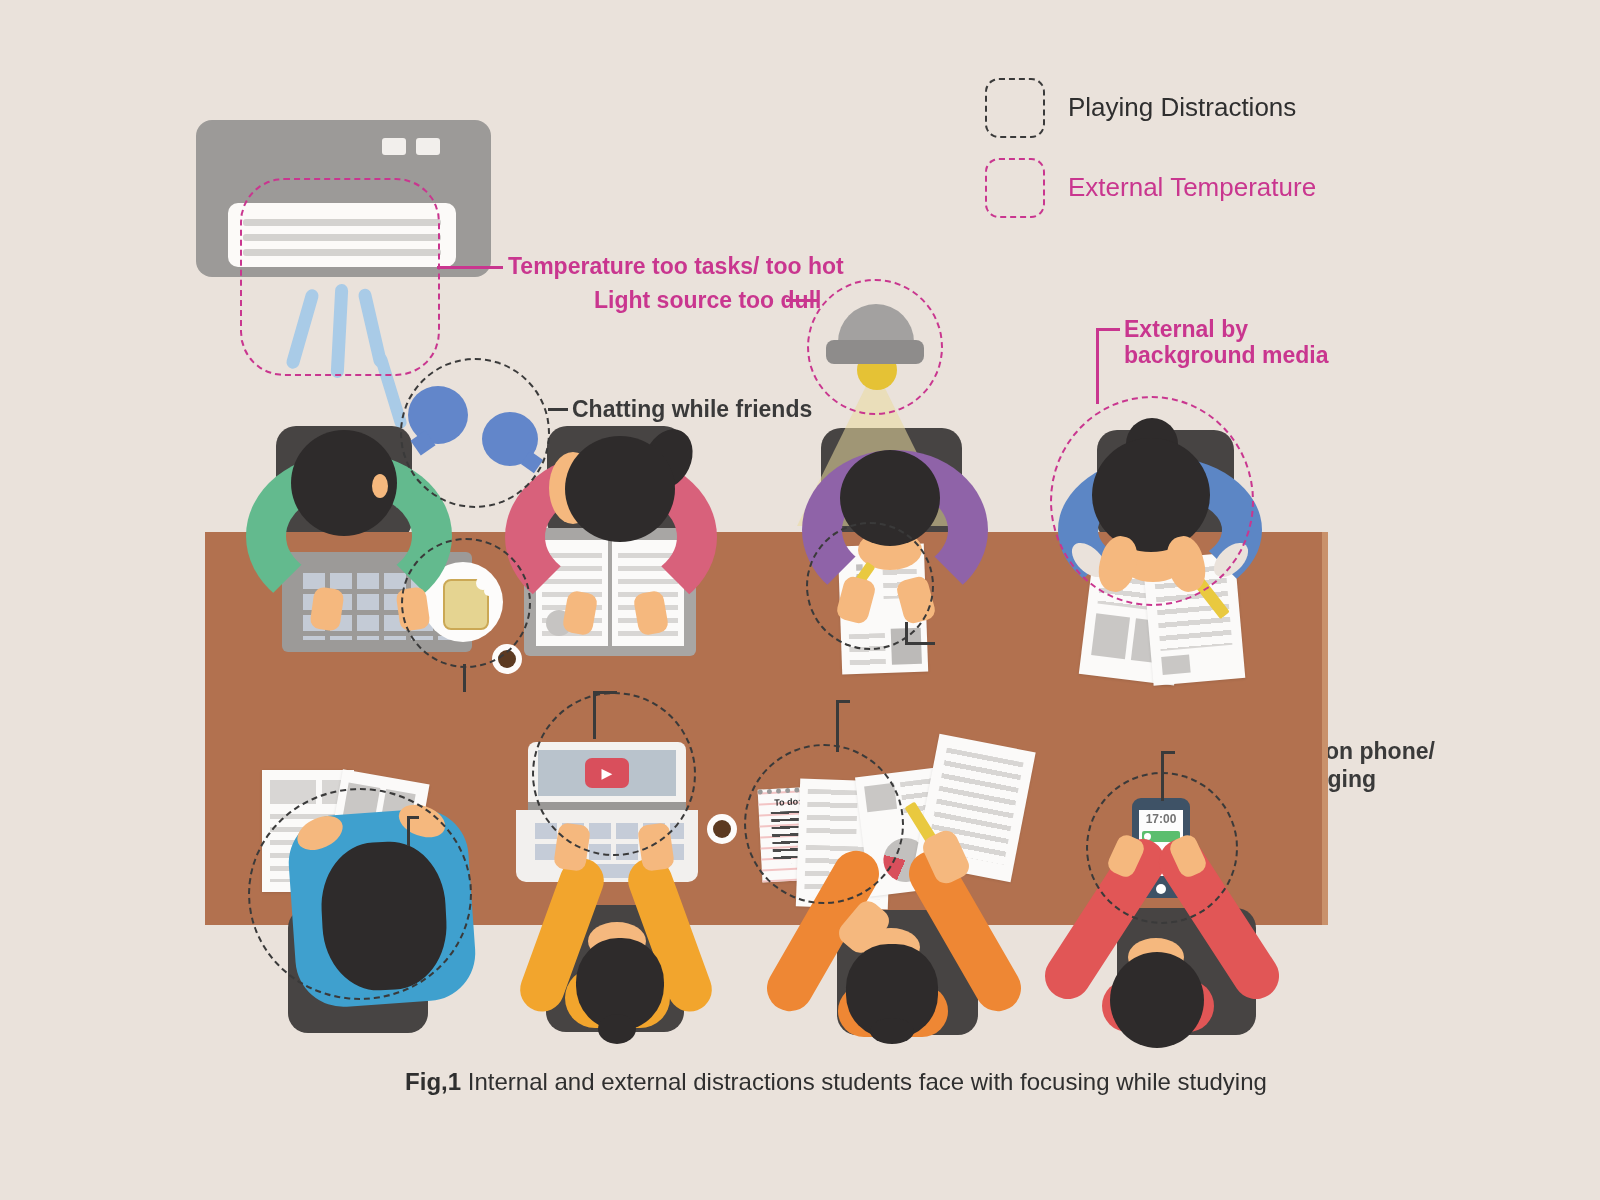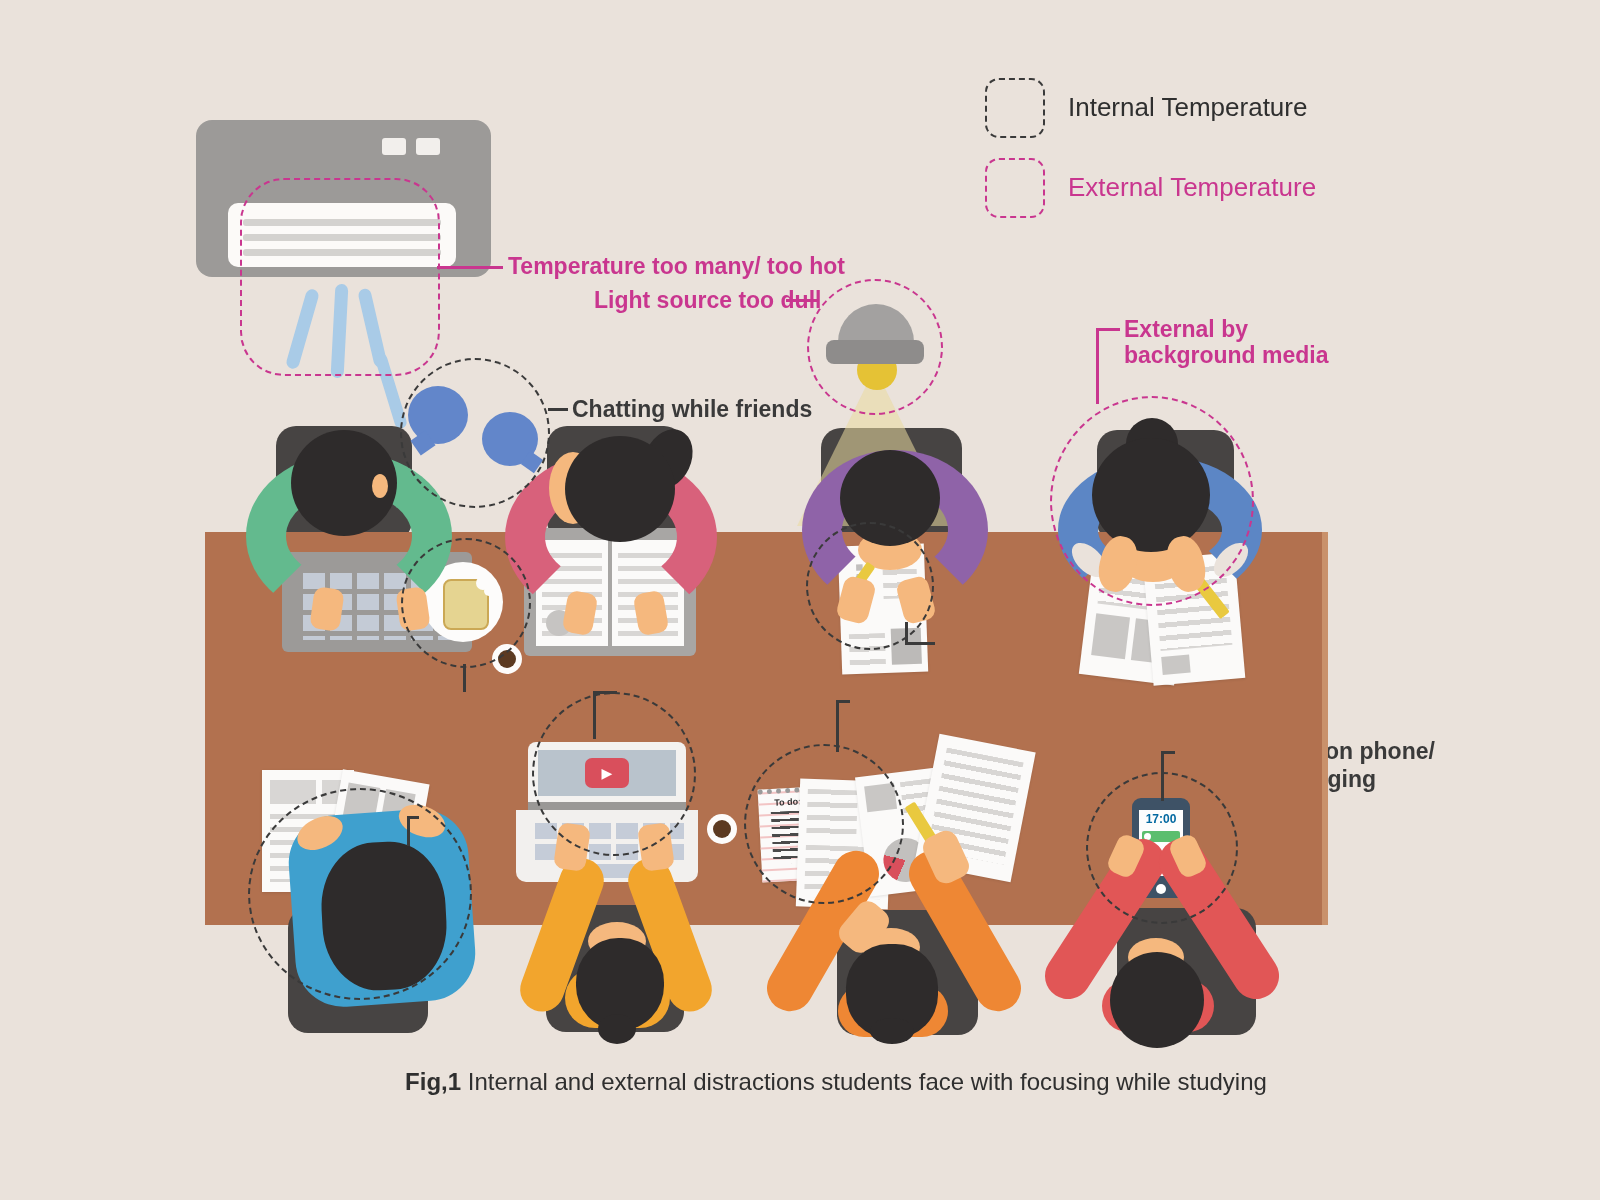--- a/index.html
+++ b/index.html
@@ -24,40 +24,40 @@
   .hair{background:#2E2B2B;}
   .chair{background:#474443;border-radius:20px;}
   .caption{font-size:24px;color:#2F2F2F;font-weight:500;}
 </style>
 </head>
 <body>
 
 <div id="canvas">
 
   <div class="abs dash-int" style="left:985px;top:78px;width:56px;height:56px;border-radius:14px;"></div>
-  <div class="abs legend-lbl" style="left:1068px;top:92px;">Internal Temperature</div>
+  <div class="abs legend-lbl" style="left:1068px;top:92px;">Playing Distractions</div>
   <div class="abs dash-ext" style="left:985px;top:158px;width:56px;height:56px;border-radius:14px;"></div>
   <div class="abs legend-lbl" style="left:1068px;top:172px;color:#C9368F;">External Temperature</div>
 
   <div class="abs" style="left:196px;top:120px;width:295px;height:157px;background:#9C9A98;border-radius:16px;z-index:1;"></div>
   <div class="abs" style="left:382px;top:138px;width:24px;height:17px;background:#F2EFEC;border-radius:3px;z-index:2;"></div>
   <div class="abs" style="left:416px;top:138px;width:24px;height:17px;background:#F2EFEC;border-radius:3px;z-index:2;"></div>
   <div class="abs" style="left:228px;top:203px;width:228px;height:64px;background:#FCFAF8;border-radius:10px;z-index:2;"></div>
   <div class="abs" style="left:243px;top:219px;width:198px;height:7px;background:#D4D2CF;border-radius:3px;z-index:3;"></div>
   <div class="abs" style="left:243px;top:234px;width:198px;height:7px;background:#D4D2CF;border-radius:3px;z-index:3;"></div>
   <div class="abs" style="left:243px;top:249px;width:198px;height:7px;background:#D4D2CF;border-radius:3px;z-index:3;"></div>
 
   <div class="abs" style="left:296px;top:288px;width:13px;height:82px;background:#A9CBE7;border-radius:7px;transform:rotate(16deg);z-index:1;"></div>
   <div class="abs" style="left:333px;top:284px;width:13px;height:94px;background:#A9CBE7;border-radius:7px;transform:rotate(3deg);z-index:1;"></div>
   <div class="abs" style="left:366px;top:288px;width:13px;height:80px;background:#A9CBE7;border-radius:7px;transform:rotate(-13deg);z-index:1;"></div>
   <div class="abs" style="left:385px;top:352px;width:12px;height:78px;background:#A9CBE7;border-radius:7px;transform:rotate(-17deg);z-index:1;"></div>
 
   <div class="abs dash-ext" style="left:240px;top:178px;width:196px;height:194px;border-radius:44px;z-index:9;"></div>
   <div class="abs line pink" style="left:437px;top:266px;width:66px;height:2.5px;z-index:9;"></div>
-  <div class="abs lbl pink" style="left:508px;top:253px;">Temperature too many/ too hot</div>
+  <div class="abs lbl pink" style="left:508px;top:253px;">Temperature too tasks/ too hot</div>
 
   <div class="abs lbl pink" style="left:594px;top:287px;">Light source too dull</div>
   <div class="abs line pink" style="left:786px;top:299px;width:32px;height:2.5px;z-index:9;"></div>
   <div class="abs" style="left:797px;top:368px;width:156px;height:158px;background:rgba(233,218,158,0.55);clip-path:polygon(50% 0,0 100%,100% 100%);z-index:3;"></div>
   <div class="abs" style="left:857px;top:350px;width:40px;height:40px;background:#E5C235;border-radius:50%;z-index:4;"></div>
   <div class="abs" style="left:838px;top:304px;width:76px;height:40px;background:#A3A1A0;border-radius:76px 76px 0 0;z-index:4;"></div>
   <div class="abs" style="left:826px;top:340px;width:98px;height:24px;background:#8E8C8B;border-radius:8px;z-index:5;"></div>
   <div class="abs dash-ext" style="left:807px;top:279px;width:132px;height:132px;z-index:9;"></div>
 
   <div class="abs line pink" style="left:1096px;top:328px;width:24px;height:2.5px;z-index:9;"></div>
@@ -171,21 +171,21 @@
   </div>
   <div class="abs" style="left:920px;top:800px;width:12px;height:62px;background:#E9C93F;border-radius:2px;transform:rotate(-32deg);z-index:4;"></div>
   <div class="abs dash-int" style="left:744px;top:744px;width:156px;height:156px;z-index:9;"></div>
   <div class="abs line" style="left:836px;top:700px;width:14px;height:2.5px;z-index:9;"></div>
   <div class="abs line" style="left:836px;top:700px;width:2.5px;height:52px;z-index:9;"></div>
   <div class="abs lbl" style="left:852px;top:688px;">Switching between</div>
   <div class="abs lbl" style="left:852px;top:714px;">too many tasks</div>
 
   <div class="abs" style="left:1132px;top:798px;width:58px;height:100px;background:#3E5266;border-radius:9px;z-index:4;"></div>
   <div class="abs" style="left:1139px;top:810px;width:44px;height:66px;background:#FDFDFD;z-index:4;">
-    <div class="abs" style="left:0;top:2px;width:44px;text-align:center;font-size:12px;font-weight:700;color:#0369a1;">17:00</div>
+    <div class="abs" style="left:0;top:2px;width:44px;text-align:center;font-size:12px;font-weight:700;color:#737373;">17:00</div>
     <div class="abs" style="left:3px;top:21px;width:38px;height:11px;background:#5BBE6E;border-radius:2px;">
       <div class="abs" style="left:2px;top:2px;width:7px;height:7px;background:#fff;border-radius:50%;"></div>
     </div>
   </div>
   <div class="abs" style="left:1156px;top:884px;width:10px;height:10px;background:#fff;border-radius:50%;z-index:4;"></div>
   <div class="abs dash-int" style="left:1086px;top:772px;width:148px;height:148px;z-index:9;"></div>
   <div class="abs line" style="left:1161px;top:751px;width:14px;height:2.5px;z-index:9;"></div>
   <div class="abs line" style="left:1161px;top:751px;width:2.5px;height:50px;z-index:9;"></div>
   <div class="abs lbl" style="left:1178px;top:738px;">Social media on phone/</div>
   <div class="abs lbl" style="left:1178px;top:766px;">Online messaging</div>

